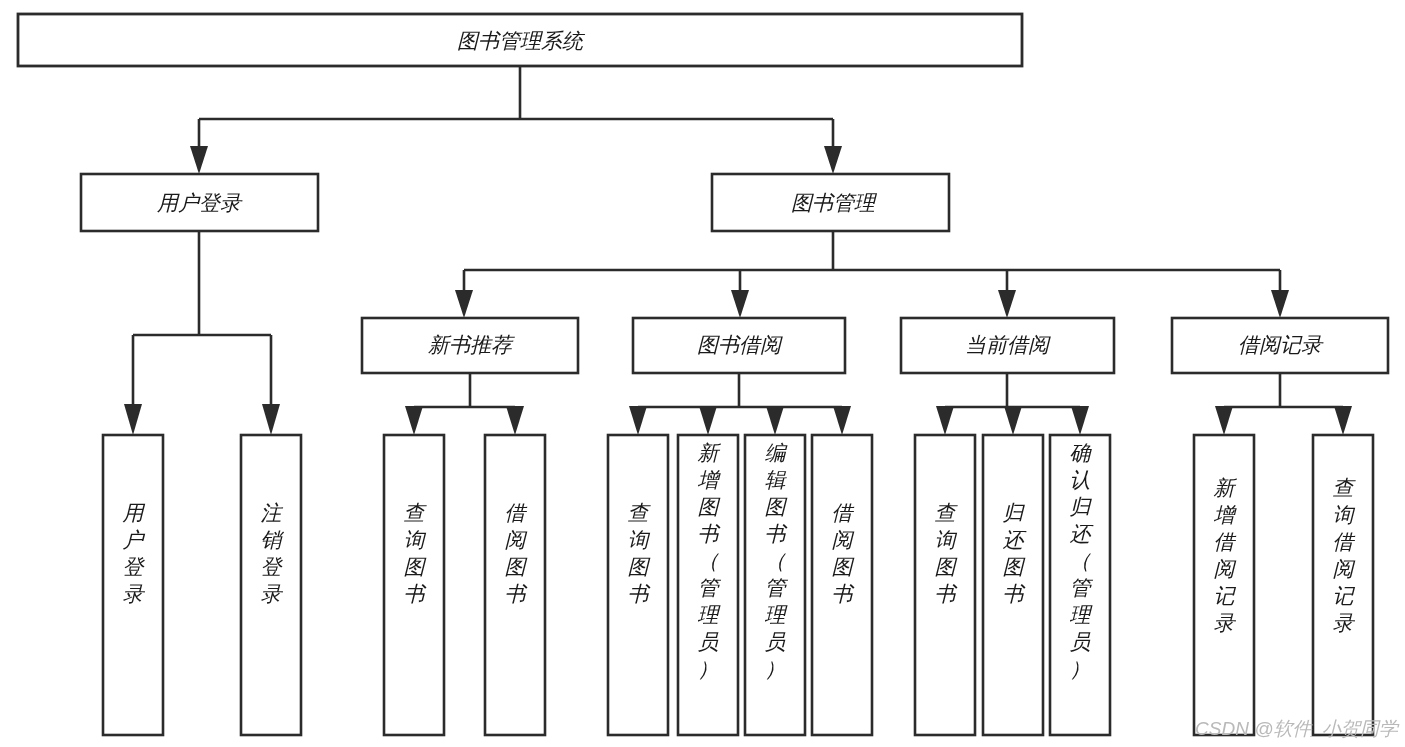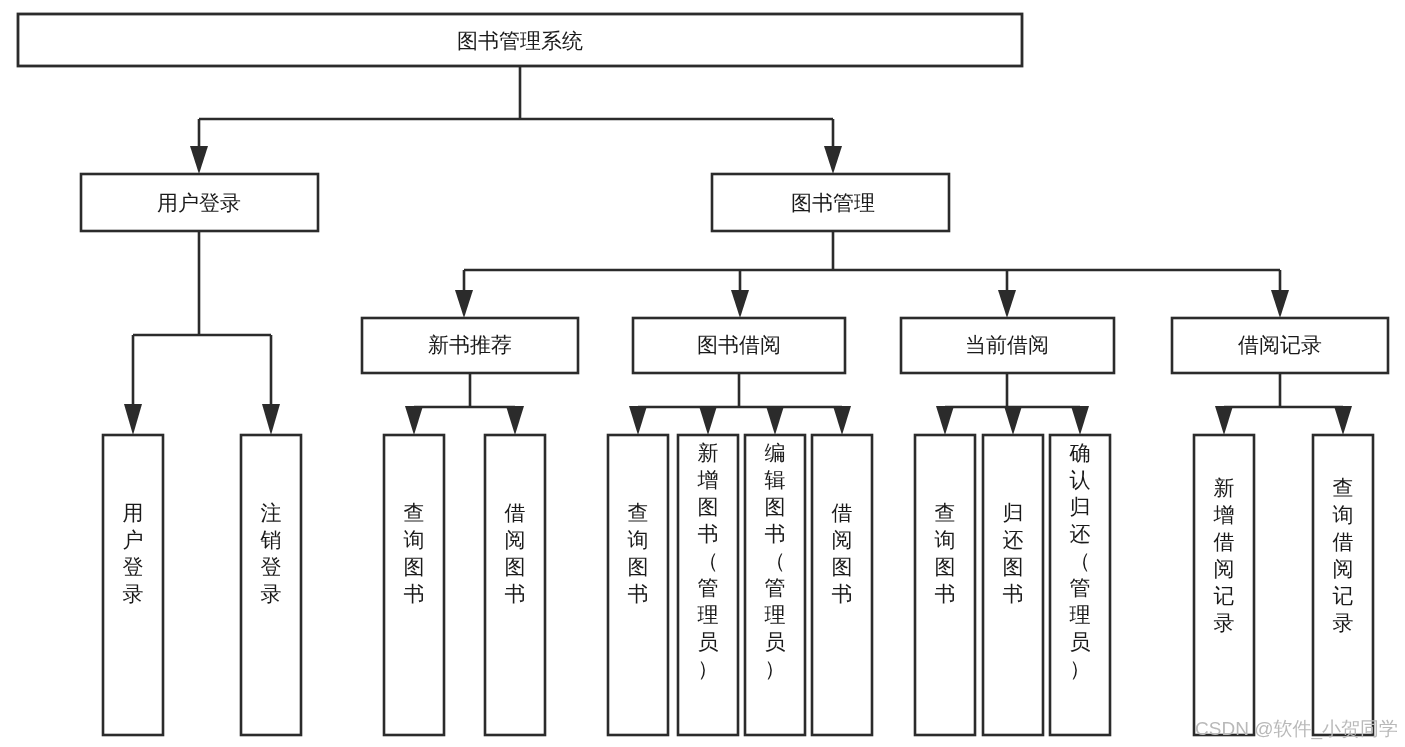--- a/index.html
+++ b/index.html
@@ -13,20 +13,21 @@
     overflow: hidden;
     font-family: "Liberation Sans", "DejaVu Sans", sans-serif;
     position: relative;
   }
   #diagram-root {
     position: absolute;
     left: 0;
     top: 0;
     width: 1405px;
     height: 656px;
+    font-style: italic;
   }
   svg.diagram {
     display: block;
     width: 1405px;
     height: 747px;
     background: #ffffff;
   }
   .node-box {
     fill: #ffffff;
     stroke: #2b2b2b;

